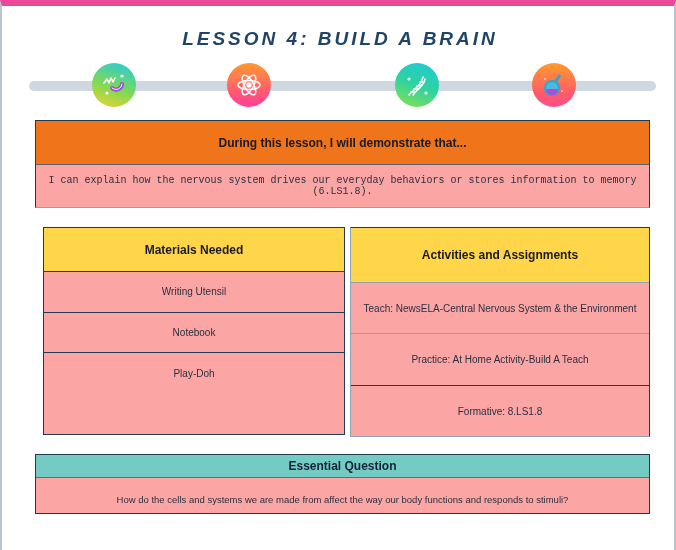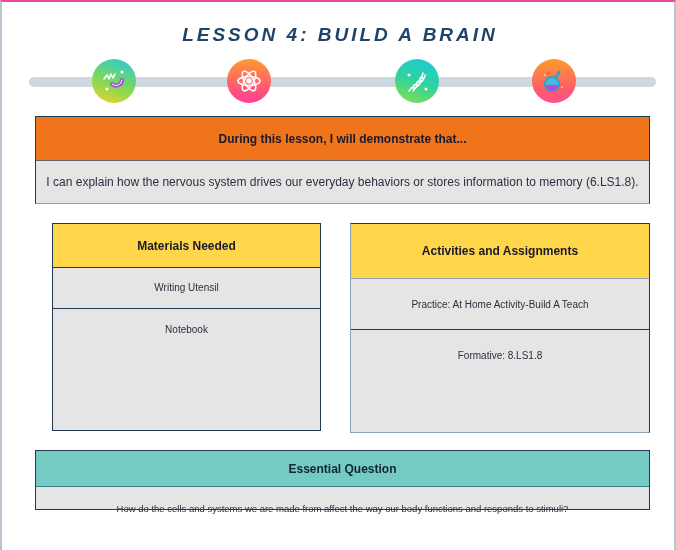--- a/index.html
+++ b/index.html
@@ -5,21 +5,21 @@
     * { box-sizing: border-box; margin: 0; padding: 0; }
     html, body {
       width: 676px; height: 550px; overflow: hidden;
       background: #ffffff;
       font-family: "Liberation Sans", "DejaVu Sans", sans-serif;
       color: #1c2a3a;
     }
     .page {
       position: absolute; left: 0; top: 0; width: 676px; height: 550px;
       background: #ffffff;
-      border-top: 2px solid #ec4899;
+      border-top: 6px solid #ec4899;
       border-left: 2px solid #b9c4cf;
       border-right: 2px solid #b9c4cf;
     }
     .title {
       position: absolute; left: 0; top: 22px; width: 676px;
       text-align: center;
       font-size: 19px; font-weight: bold; font-style: italic;
       letter-spacing: 3px; color: #1f4468;
     }
     .track {
@@ -29,48 +29,48 @@
     .icon-circle {
       position: absolute; width: 44px; height: 44px; border-radius: 50%;
       display: flex; align-items: center; justify-content: center;
     }
     .icon-circle svg { width: 28px; height: 28px; }
     .ic1 { left: 90px; top: 57px; background: linear-gradient(200deg, #22c9e0 0%, #7ed957 55%, #f4d12a 100%); }
     .ic2 { left: 225px; top: 57px; background: linear-gradient(180deg, #ff9a2e 0%, #ff5a73 65%, #ff3d9a 100%); }
     .ic3 { left: 393px; top: 57px; background: linear-gradient(200deg, #1ec8d8 0%, #2ed3a0 50%, #8ee04a 100%); }
     .ic4 { left: 530px; top: 57px; background: linear-gradient(180deg, #ff9c2b 0%, #ff5a6a 70%, #ff4f8f 100%); }
 
-    .box { position: absolute; border: 1.5px solid #1f3a52; background: #e5e5e5; }
+    .box { position: absolute; border: 1.5px solid #1f3a52; background: #fca5a5; }
     .box .hdr {
       display: flex; align-items: center; justify-content: center;
       font-weight: bold; color: #1a1a2e; font-size: 12px;
       border-bottom: 1.5px solid #1f3a52;
     }
     .box .row {
       display: flex; align-items: center; justify-content: center;
       font-size: 10px; color: #2a3040; text-align: center;
       border-bottom: 1.5px solid #1f3a52;
     }
     .box .row:last-child { border-bottom: none; }
     .box .row.light { border-bottom-color: #8fa2b4; }
 
     .demo { left: 33px; top: 114px; width: 615px; height: 88px; border-bottom-color: #8fa2b4; }
     .demo .hdr { height: 44px; background: #f07419; border-bottom-color: #5a6370; }
-    .demo .row { height: 41px; font-size: 12px; }
+    .demo .row { height: 41px; font-size: 10px; font-family: Liberation Mono, monospace; }
 
-    .materials { left: 50px; top: 221px; width: 269px; height: 208px; }
+    .materials { left: 41px; top: 221px; width: 302px; height: 208px; }
     .materials .hdr { height: 44px; background: #ffd54a; }
     .materials .row { height: 40.7px; }
 
     .activities { left: 348px; top: 221px; width: 300px; height: 210px; border-left-color: #8fa2b4; border-bottom-color: #8fa2b4; }
     .activities .hdr { height: 55px; background: #ffd54a; border-bottom-color: #8fa2b4; }
     .activities .row { height: 51.3px; }
 
     .eq { left: 33px; top: 448px; width: 615px; height: 60px; }
-    .eq .hdr { height: 36px; background: #74cbc3; border-bottom-color: #3f7a88; color: #15233a; text-align: center; }
+    .eq .hdr { height: 23px; background: #74cbc3; border-bottom-color: #3f7a88; color: #15233a; text-align: center; }
     .eq .row { height: 42px; font-size: 9.5px; }
   </style>
 </head>
 <body>
 
 <div class="page">
 
   <div class="title">LESSON 4: BUILD A BRAIN</div>
 
   <div class="track"></div>
@@ -119,24 +119,26 @@
 
   <div class="box demo">
     <div class="hdr">During this lesson, I will demonstrate that...</div>
     <div class="row">I can explain how the nervous system drives our everyday behaviors or stores information to memory (6.LS1.8).</div>
   </div>
 
   <div class="box materials">
     <div class="hdr">Materials Needed</div>
     <div class="row">Writing Utensil</div>
     <div class="row">Notebook</div>
+    <div class="row">Play-Doh</div>
   </div>
 
   <div class="box activities">
     <div class="hdr">Activities and Assignments</div>
+    <div class="row light">Teach: NewsELA-Central Nervous System &amp; the Environment</div>
     <div class="row">Practice: At Home Activity-Build A Teach</div>
     <div class="row">Formative: 8.LS1.8</div>
   </div>
 
   <div class="box eq">
     <div class="hdr">Essential Question</div>
     <div class="row">How do the cells and systems we are made from affect the way our body functions and responds to stimuli?</div>
   </div>
 
 </div>

